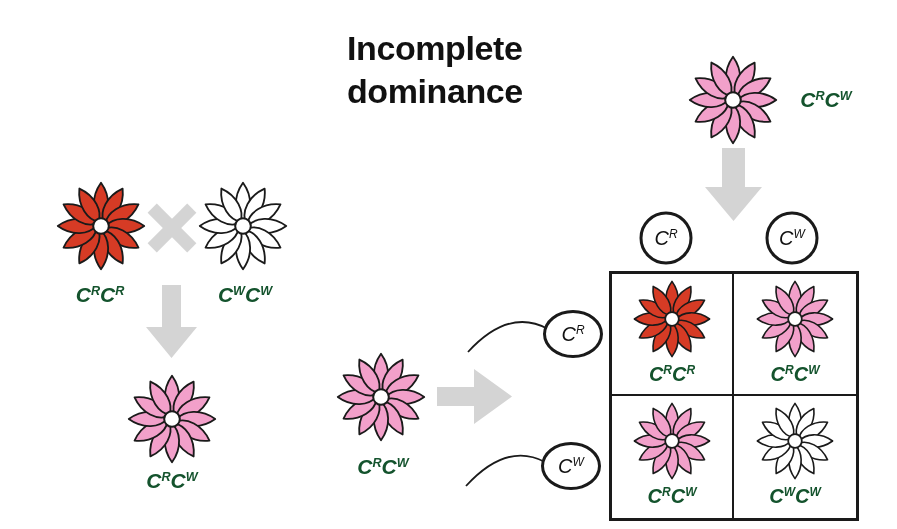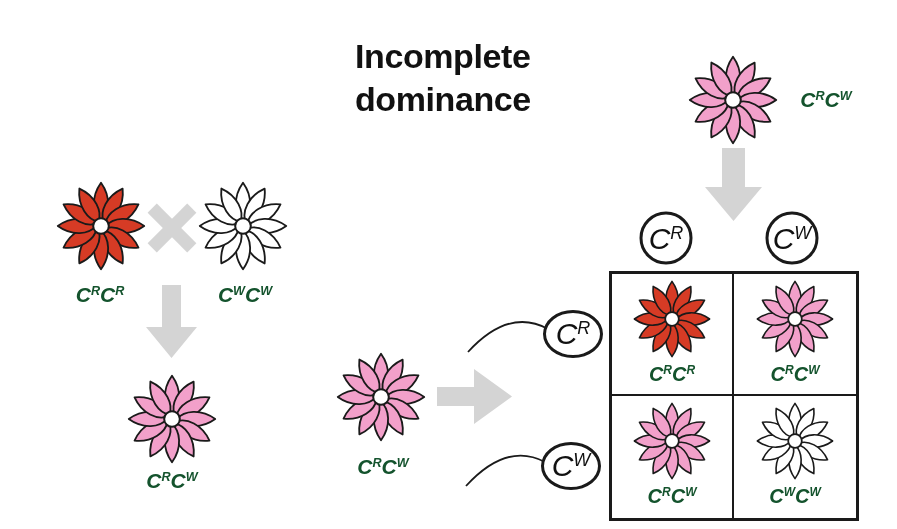--- a/index.html
+++ b/index.html
@@ -1,21 +1,21 @@
 <!DOCTYPE html>
 <html style="--red: #d63b25; --pink: #f2a0ca; --white: #ffffff; --arrow_gray: #d4d4d4; --outline: #1a1a1a;"><head>
 <meta charset="utf-8">
 <style>
   html,body{margin:0;padding:0;background:#fff;}
   .canvas{
     position:relative;width:897px;height:529px;background:#fff;
     font-family:"Liberation Sans",sans-serif;overflow:hidden;color:#111;
   }
   .title{
-    position:absolute;left:347px;top:27px;margin:8px;
+    position:absolute;left:347px;top:27px;margin:0;
     font-size:34px;line-height:1.26;font-weight:700;letter-spacing:-0.4px;
     white-space:pre-line;color:#111;
   }
   
   .fl{position:absolute;}
   .fl svg,.cellfl svg{width:100%;height:100%;display:block;overflow:visible;}
   .red{color:var(--red,#d63b25);}
   .pink{color:var(--pink,#f2a0ca);}
   .white{color:var(--white,#ffffff);}
   
@@ -36,21 +36,21 @@
   .arrow{fill:var(--arrow_gray,#d4d4d4);}
   .curve{fill:none;stroke:var(--outline,#1a1a1a);stroke-width:1.8px;}
   
   .gcirc{
     position:absolute;transform:translate(-50%,-50%);
     display:flex;align-items:center;justify-content:center;
     background:#fff;border:3.4px solid var(--outline,#1a1a1a);border-radius:50%;
   }
   .ell{width:54px;height:42px;}
   .ccirc{width:47px;height:47px;border-width:3px;}
-  .al{font-style:italic;font-weight:400;font-size:30px;color:#111;white-space:nowrap;}
+  .al{font-style:italic;font-weight:400;font-size:20px;color:#111;white-space:nowrap;}
   
   .psq{
     position:absolute;left:609px;top:271px;width:250px;height:250px;
     box-sizing:border-box;border:3px solid var(--outline,#1a1a1a);background:#fff;
     display:grid;grid-template-columns:1fr 1fr;grid-template-rows:1fr 1fr;
   }
   .pcell{display:flex;flex-direction:column;align-items:center;box-sizing:border-box;padding-top:5px;}
   .pcell:nth-child(1){border-right:2px solid var(--outline,#1a1a1a);border-bottom:2px solid var(--outline,#1a1a1a);}
   .pcell:nth-child(2){border-bottom:2px solid var(--outline,#1a1a1a);}
   .pcell:nth-child(3){border-right:2px solid var(--outline,#1a1a1a);}

